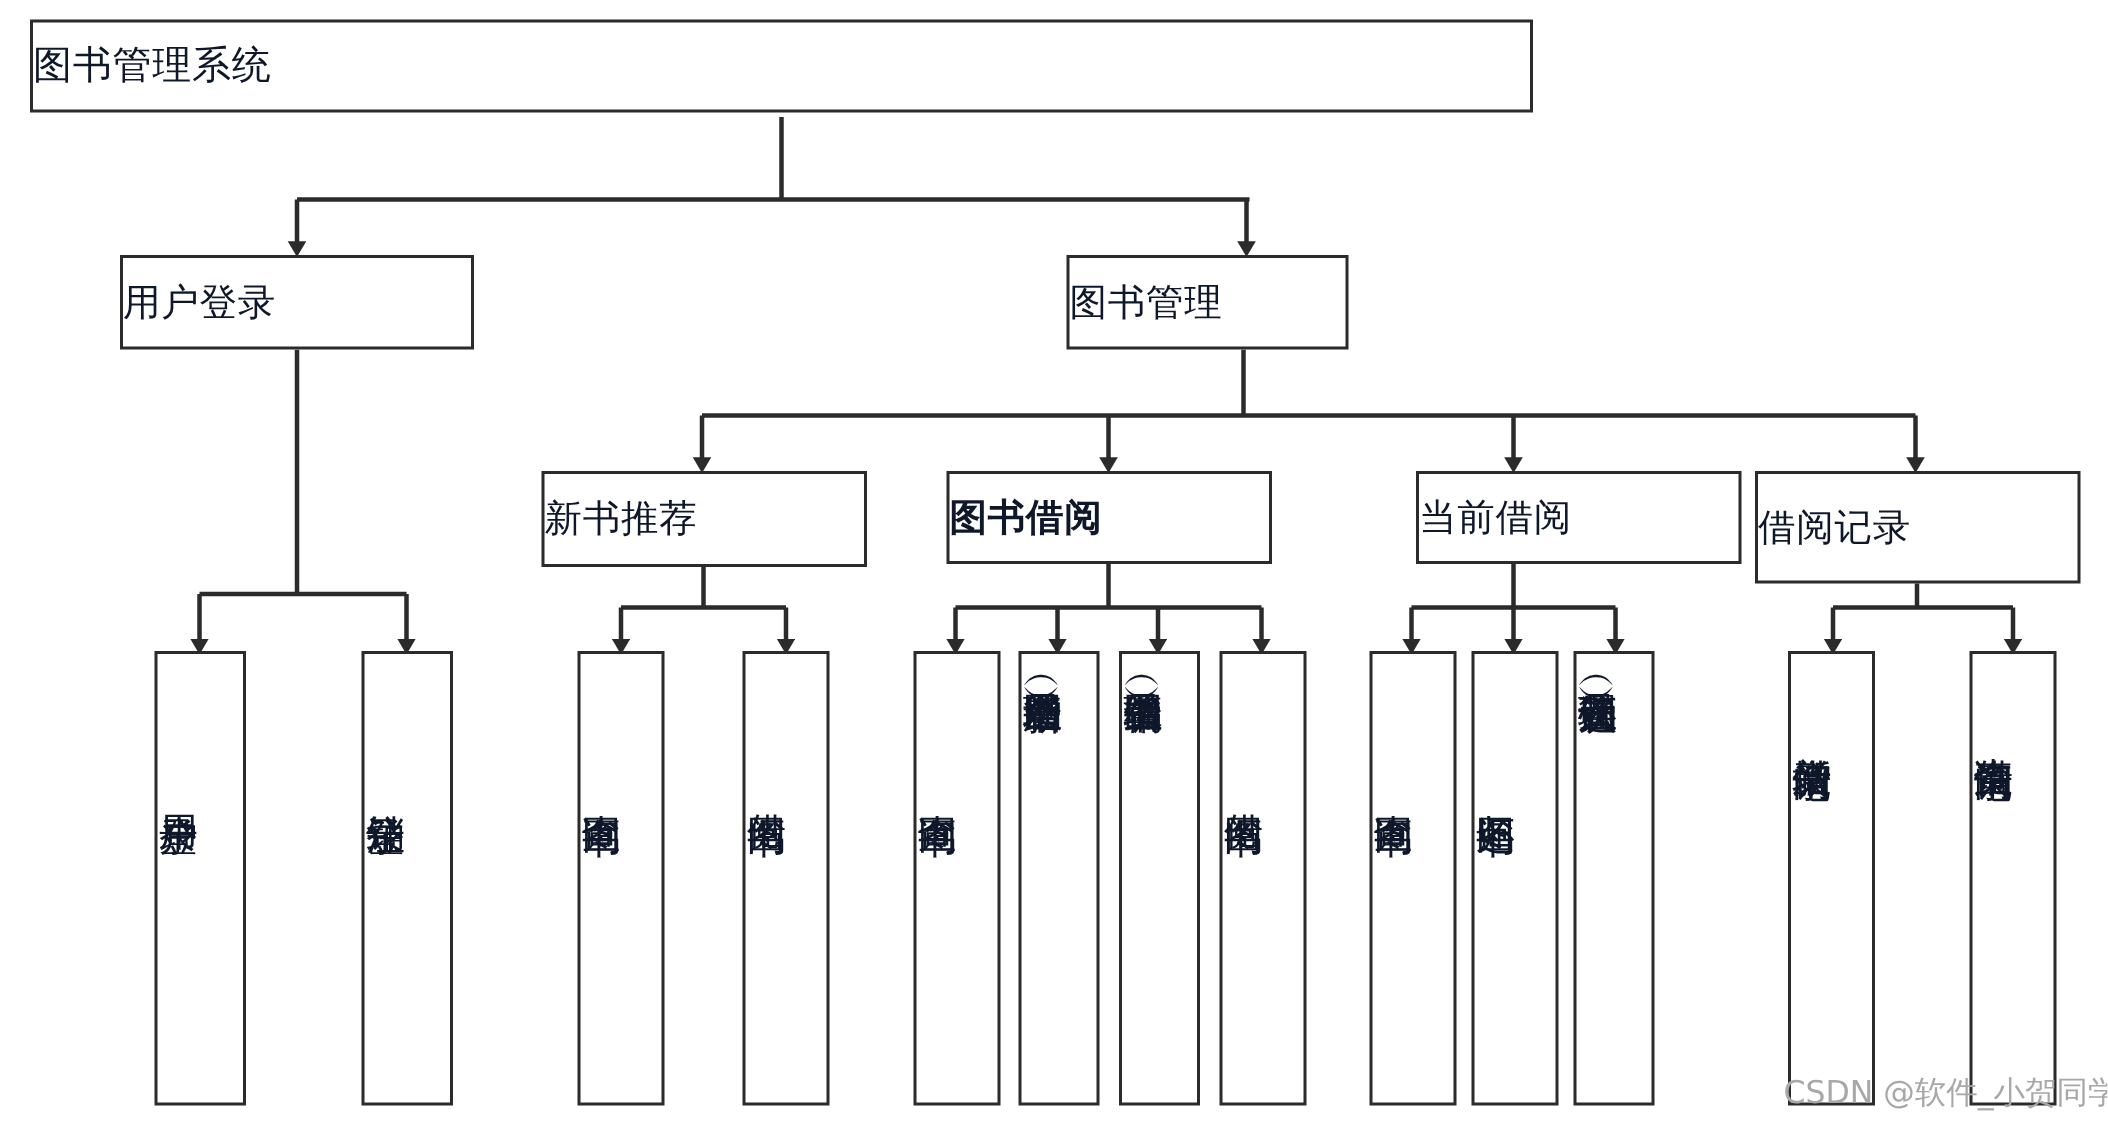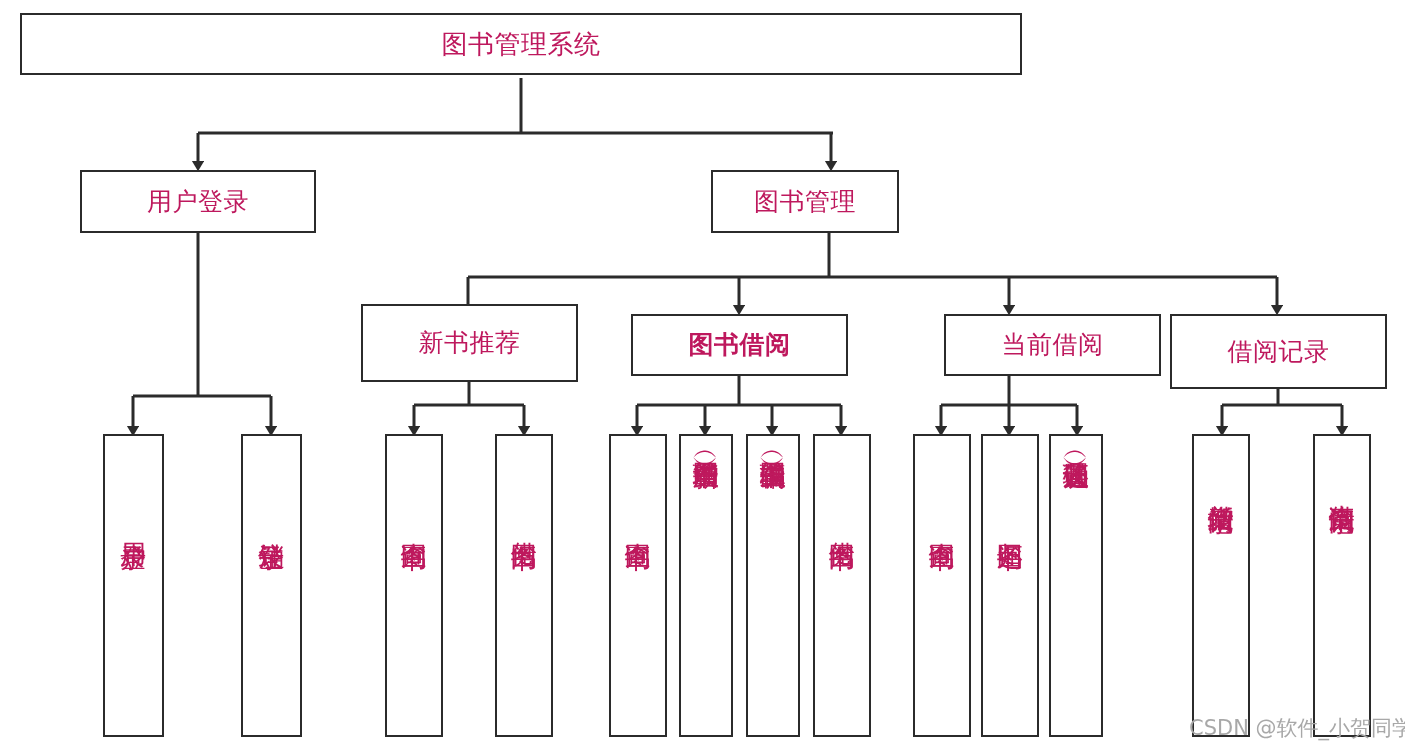--- a/index.html
+++ b/index.html
@@ -22,22 +22,22 @@
     height: 747px;
     pointer-events: none;
   }
   .node {
     position: absolute;
     box-sizing: border-box;
     border: 2.5px solid #2b2b2b;
     background: #ffffff;
     display: flex;
     align-items: center;
-    justify-content: center;
-    color: #be185d;
+    justify-content: flex-start;
+    color: #0f172a;
   }
   .node .lbl {
     text-align: center;
     line-height: 1.18;
     white-space: pre;
     letter-spacing: 0.5px;
   }
   
   .node.h .lbl {
     font-size: 25px;
@@ -133,21 +133,21 @@
   </div>
 
   <div class="node h" style="left:80px; top:170px; width:236px; height:63px;">
     <span class="lbl">用户登录</span>
   </div>
 
   <div class="node h" style="left:711px; top:170px; width:188px; height:63px;">
     <span class="lbl">图书管理</span>
   </div>
 
-  <div class="node h" style="left:361px; top:304px; width:217px; height:78px;">
+  <div class="node h" style="left:361px; top:314px; width:217px; height:64px;">
     <span class="lbl">新书推荐</span>
   </div>
 
   <div class="node h" style="left:631px; top:314px; width:217px; height:62px;font-weight:bold;">
     <span class="lbl">图书借阅</span>
   </div>
 
   <div class="node h" style="left:901px; top:314px; width:217px; height:62px;margin-left:43px;">
     <span class="lbl">当前借阅</span>
   </div>

